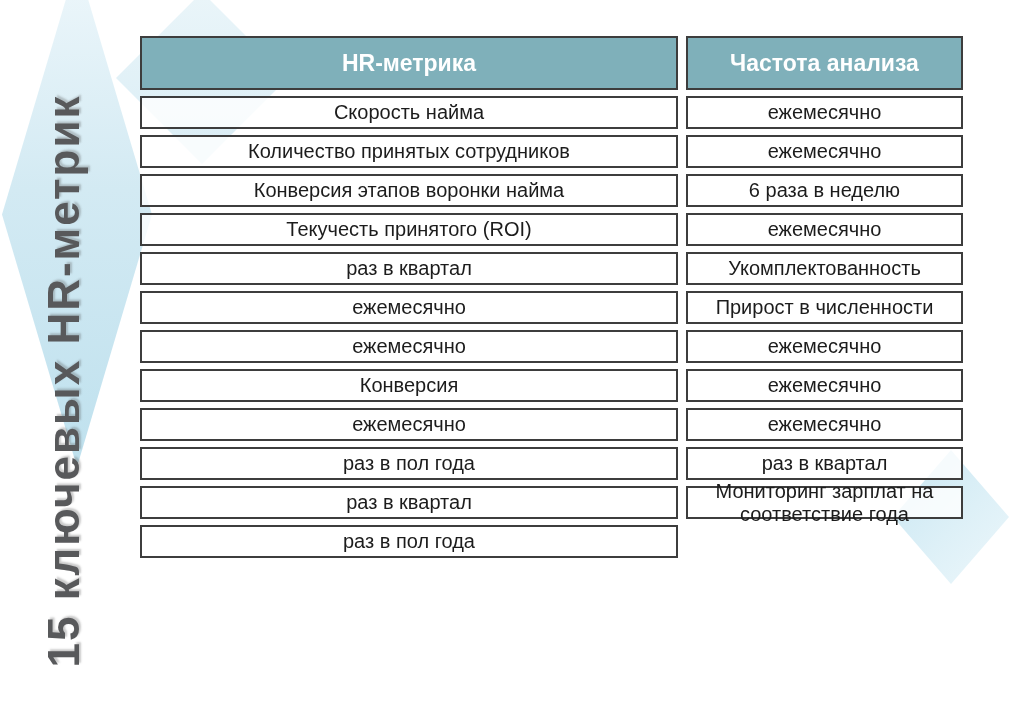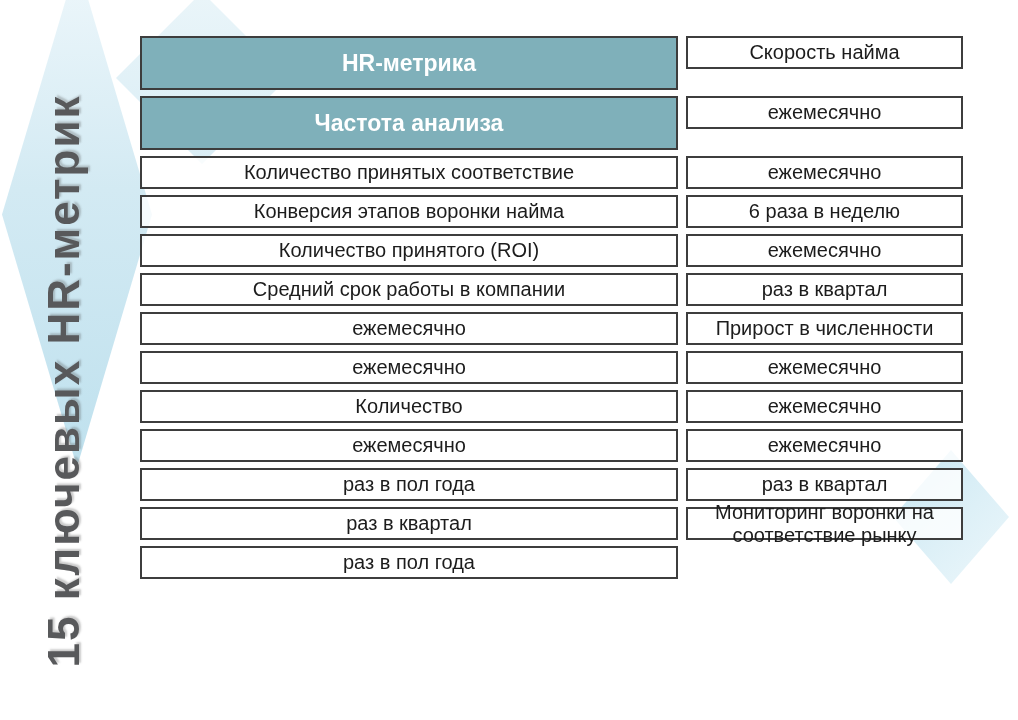--- a/index.html
+++ b/index.html
@@ -83,53 +83,53 @@
 
 <div class="canvas">
   <div class="diamond d-left"></div>
   <div class="diamond d-top"></div>
   <div class="diamond d-right"></div>
 
   <div class="side-title">15 ключевых HR-метрик</div>
 
   <div class="grid">
     <div class="cell header">HR-метрика</div>
-    <div class="cell body metric">Скорость найма</div>
+    <div class="cell header">Частота анализа</div>
 
-  <div class="cell header">Частота анализа</div>
+  <div class="cell body metric">Скорость найма</div>
   <div class="cell body freq">ежемесячно</div>
 
-  <div class="cell body metric">Количество принятых соответствие</div>
+  <div class="cell body metric">Количество принятых сотрудников</div>
   <div class="cell body freq">ежемесячно</div>
 
   <div class="cell body metric">Конверсия этапов воронки найма</div>
   <div class="cell body freq">6 раза в неделю</div>
 
-  <div class="cell body metric">Количество принятого (ROI)</div>
+  <div class="cell body metric">Текучесть принятого (ROI)</div>
   <div class="cell body freq">ежемесячно</div>
 
-  <div class="cell body metric">Средний срок работы в компании</div>
   <div class="cell body freq">раз в квартал</div>
 
+  <div class="cell body metric">Укомплектованность</div>
   <div class="cell body freq">ежемесячно</div>
 
   <div class="cell body metric">Прирост в численности</div>
   <div class="cell body freq">ежемесячно</div>
 
   <div class="cell body freq">ежемесячно</div>
 
-  <div class="cell body metric">Количество</div>
+  <div class="cell body metric">Конверсия</div>
   <div class="cell body freq">ежемесячно</div>
 
   <div class="cell body freq">ежемесячно</div>
 
   <div class="cell body freq">ежемесячно</div>
 
   <div class="cell body freq">раз в пол года</div>
 
   <div class="cell body freq">раз в квартал</div>
 
   <div class="cell body freq">раз в квартал</div>
 
-  <div class="cell body metric">Мониторинг воронки на соответствие рынку</div>
+  <div class="cell body metric">Мониторинг зарплат на соответствие года</div>
   <div class="cell body freq">раз в пол года</div>
 </div>
 </div>
 
 </body></html>

